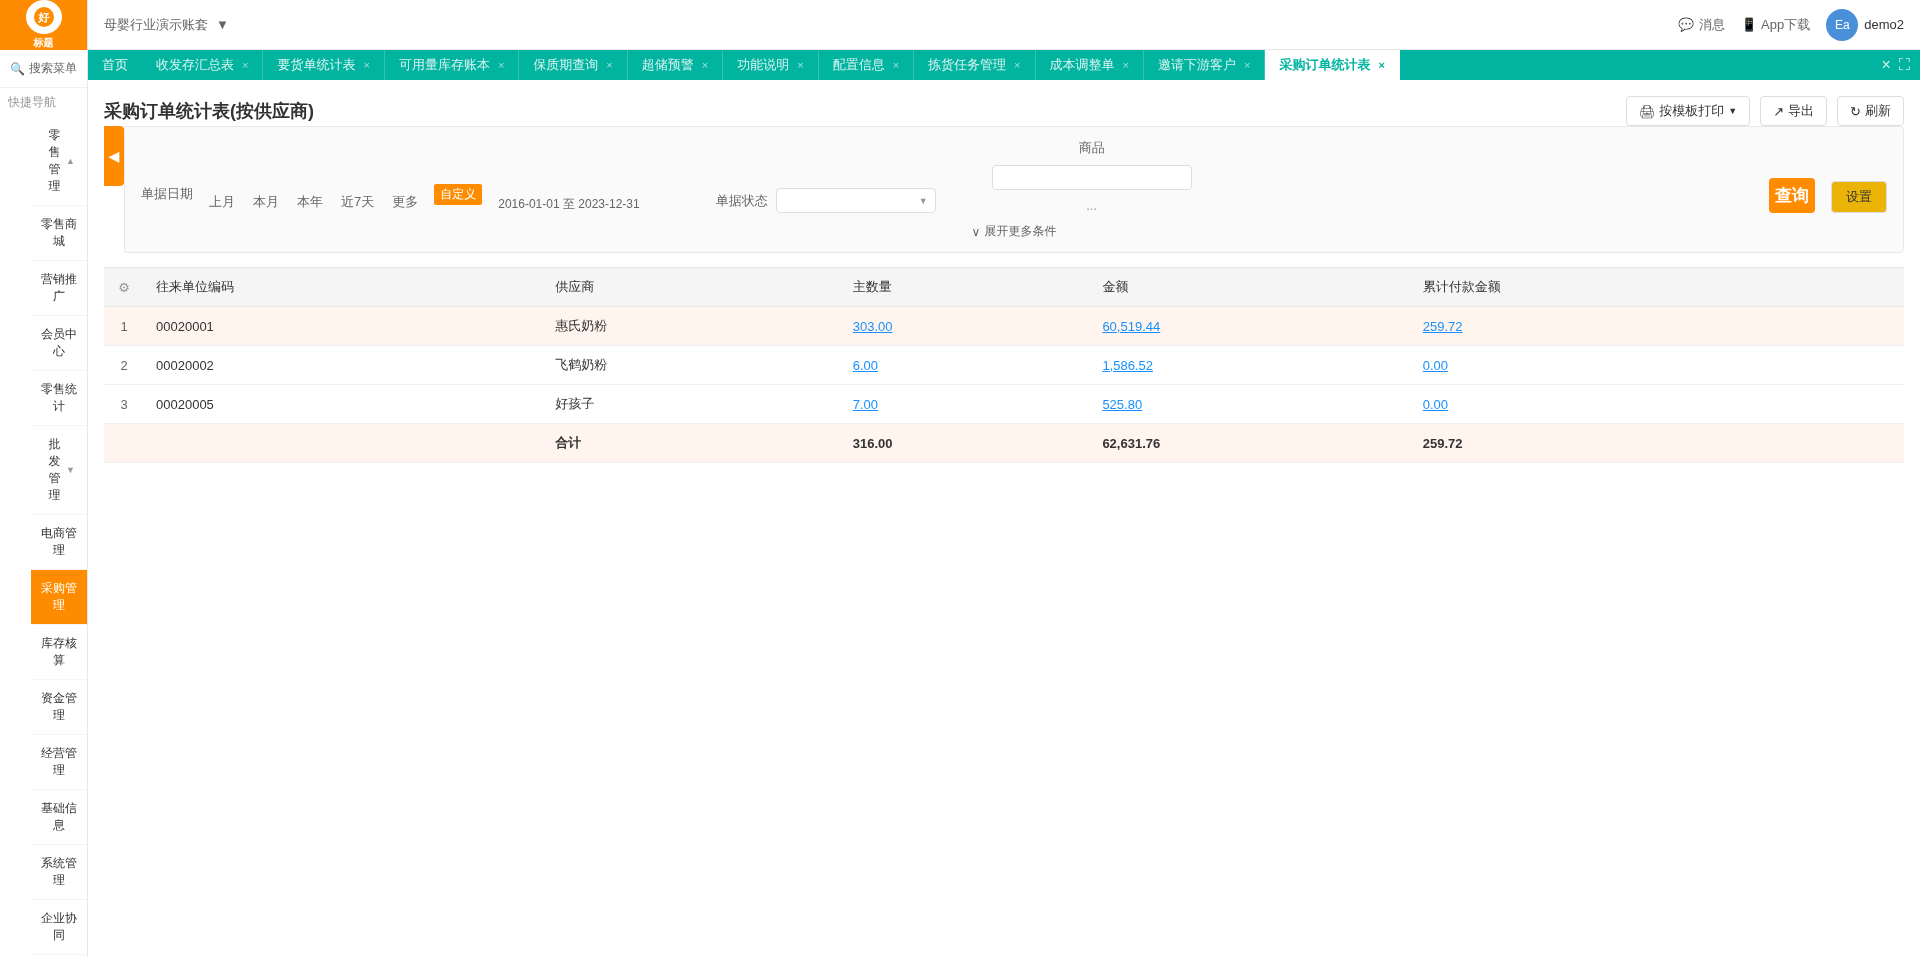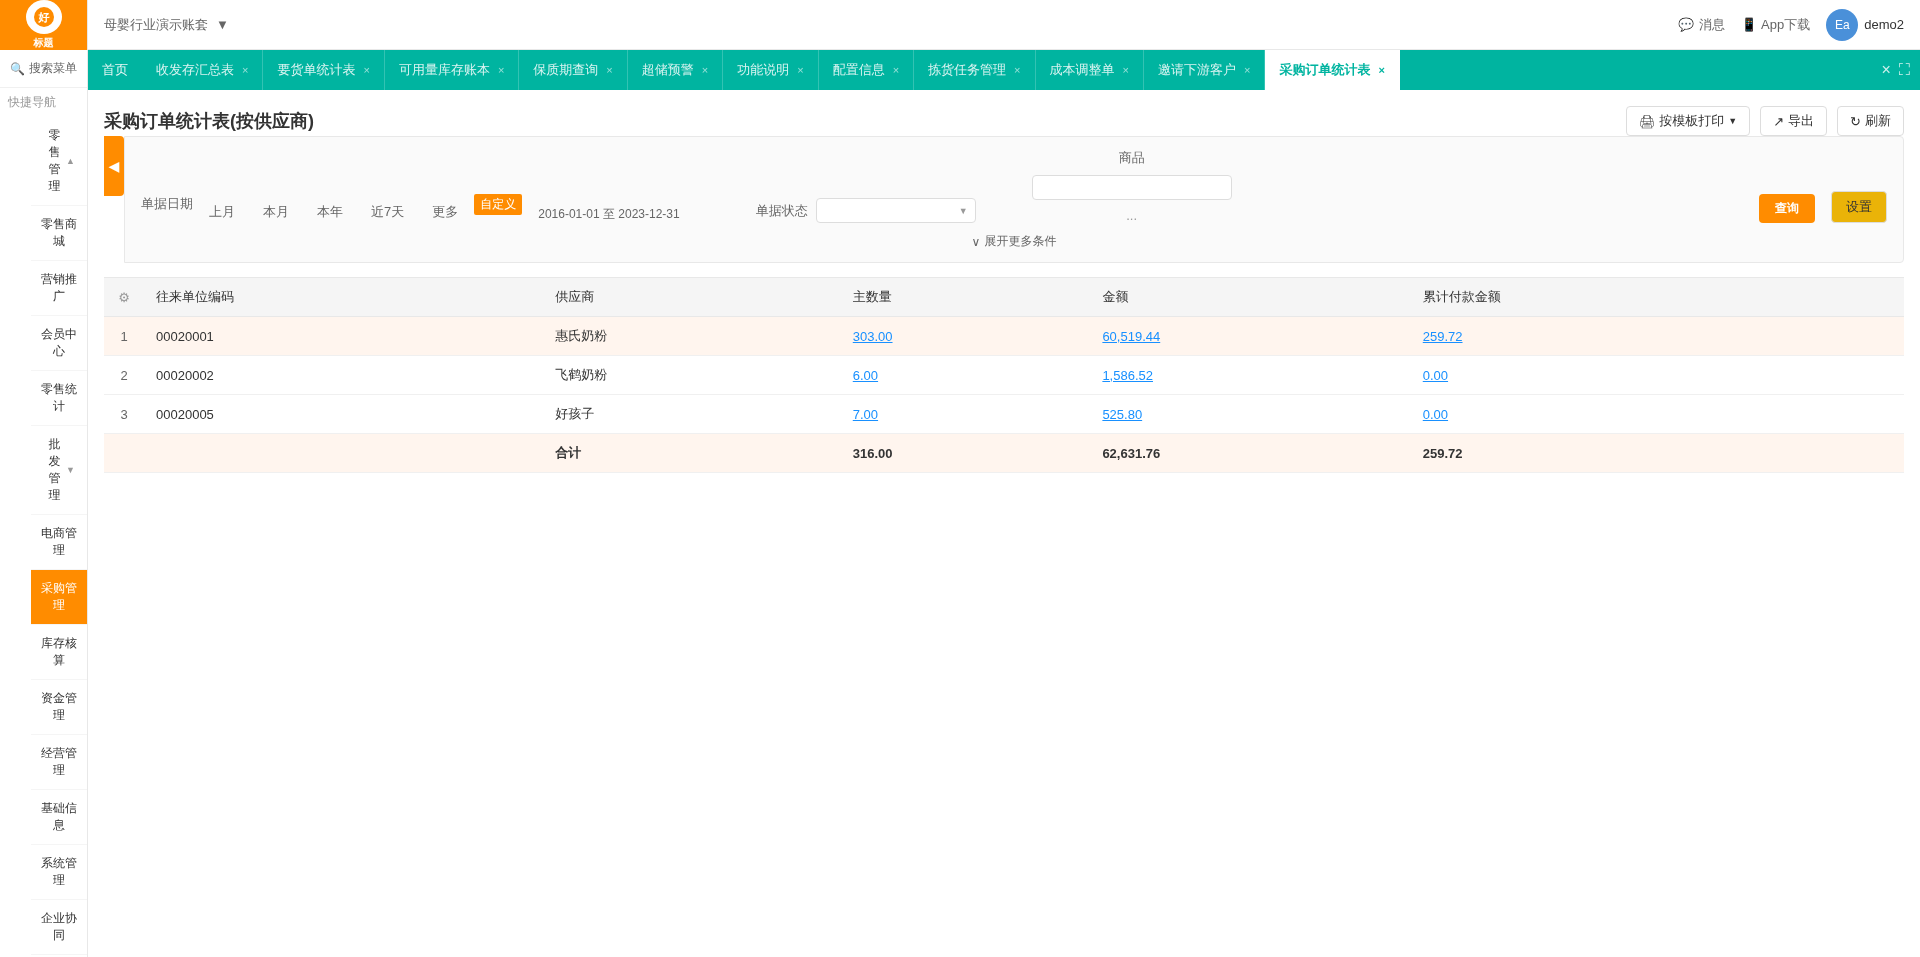--- a/index.html
+++ b/index.html
@@ -21,47 +21,47 @@
 
     
     .top-bar { background: #fff; height: 50px; display: flex; align-items: center; justify-content: space-between; padding: 12px 16px; border-bottom: 1px solid #e8e8e8; flex-shrink: 0; }
     .top-bar-left { display: flex; align-items: center; gap: 8px; color: #666; font-size: 13px; }
     .top-bar-right { display: flex; align-items: center; gap: 16px; color: #666; font-size: 13px; }
     .top-bar-right .msg-btn, .top-bar-right .app-btn { display: flex; align-items: center; gap: 4px; cursor: pointer; }
     .avatar { width: 32px; height: 32px; border-radius: 50%; background: #4a90d9; color: #fff; display: flex; align-items: center; justify-content: center; font-size: 12px; }
     .user-name { font-size: 13px; color: #333; cursor: pointer; }
 
     
-    .nav-tabs { background: #00b4a0; display: flex; align-items: center; height: 40px; overflow-x: auto; flex-shrink: 0; }
+    .nav-tabs { background: #00b4a0; display: flex; align-items: center; height: 30px; overflow-x: auto; flex-shrink: 0; }
     .nav-tabs::-webkit-scrollbar { display: none; }
     .nav-tab { padding: 0 14px; height: 40px; display: flex; align-items: center; color: rgba(255,255,255,0.85); font-size: 13px; cursor: pointer; white-space: nowrap; gap: 6px; border-right: 1px solid rgba(255,255,255,0.2); flex-shrink: 0; }
     .nav-tab.active { background: #fff; color: #00b4a0; font-weight: bold; }
     .nav-tab .close-icon { font-size: 11px; color: rgba(255,255,255,0.6); margin-left: 2px; }
     .nav-tab.active .close-icon { color: #00b4a0; }
     .nav-tab-home { padding: 0 14px; height: 40px; display: flex; align-items: center; color: rgba(255,255,255,0.9); font-size: 13px; cursor: pointer; }
     .nav-tabs-end { margin-left: auto; display: flex; align-items: center; gap: 8px; padding: 0 10px; }
     .nav-end-btn { color: rgba(255,255,255,0.8); cursor: pointer; font-size: 16px; }
 
     
     .page-content { flex: 1; overflow: auto; background: #fff; margin: 0; }
     .page-inner { padding: 16px; }
 
     
     .page-title-bar { display: flex; align-items: center; justify-content: space-between; margin-bottom: 0; }
     .page-title { font-size: 18px; font-weight: bold; color: #333; }
     .page-actions { display: flex; align-items: center; gap: 10px; }
     .btn-print { display: flex; align-items: center; gap: 4px; border: 1px solid #ddd; background: #fff; padding: 5px 12px; border-radius: 4px; cursor: pointer; font-size: 13px; color: #333; }
     .btn-export { display: flex; align-items: center; gap: 4px; border: 1px solid #ddd; background: #fff; padding: 5px 12px; border-radius: 4px; cursor: pointer; font-size: 13px; color: #333; }
     .btn-refresh { display: flex; align-items: center; gap: 4px; border: 1px solid #ddd; background: #fff; padding: 5px 12px; border-radius: 4px; cursor: pointer; font-size: 13px; color: #333; }
-    .btn-query { background: #ff8c00; color: #fff; border: none; padding: 6px 16px; border-radius: 4px; cursor: pointer; font-size: 12px; font-weight: bold; }
+    .btn-query { background: #ff8c00; color: #fff; border: none; padding: 6px 6px; border-radius: 4px; cursor: pointer; font-size: 17px; font-weight: bold; }
     .btn-setting { border: 1px solid #ddd; background: #eab308; padding: 6px 14px; border-radius: 4px; cursor: pointer; font-size: 13px; color: #333; }
     .filter-row { display: flex; align-items: flex-end; gap: 16px; flex-wrap: wrap; }
     .filter-group { display: flex; align-items: center; gap: 8px; }
     .filter-label { color: #666; font-size: 13px; white-space: nowrap; }
-    .filter-shortcuts { display: flex; gap: 12px; margin-top: 16px; }
+    .filter-shortcuts { display: flex; gap: 2px; margin-top: 16px; }
     .shortcut-btn { padding: 2px 8px; border: none; background: none; cursor: pointer; font-size: 13px; color: #666; }
     .custom-badge { background: #ff8c00; color: #fff; padding: 2px 6px; border-radius: 2px; font-size: 12px; }
     .date-range { color: #666; font-size: 12px; }
     .filter-select { border: 1px solid #ddd; border-radius: 4px; padding: 4px 24px 4px 8px; font-size: 13px; background: #fff; min-width: 160px; appearance: none; cursor: pointer; }
     .filter-select-wrapper { position: relative; }
     .filter-select-wrapper::after { content: '▼'; position: absolute; right: 8px; top: 50%; transform: translateY(-50%); font-size: 9px; color: #999; pointer-events: none; }
     .goods-input { border: 1px solid #ddd; border-radius: 4px; padding: 4px 8px; font-size: 13px; min-width: 200px; }
     .more-btn-area { text-align: center; margin-top: 10px; }
     .more-btn { background: none; border: none; cursor: pointer; color: #666; font-size: 12px; display: flex; align-items: center; gap: 4px; margin: 0 auto; }
     .toggle-btn { background: #ff8c00; color: #fff; border: none; width: 20px; height: 60px; border-radius: 0 4px 4px 0; cursor: pointer; display: flex; align-items: center; justify-content: center; font-size: 14px; flex-shrink: 0; }

